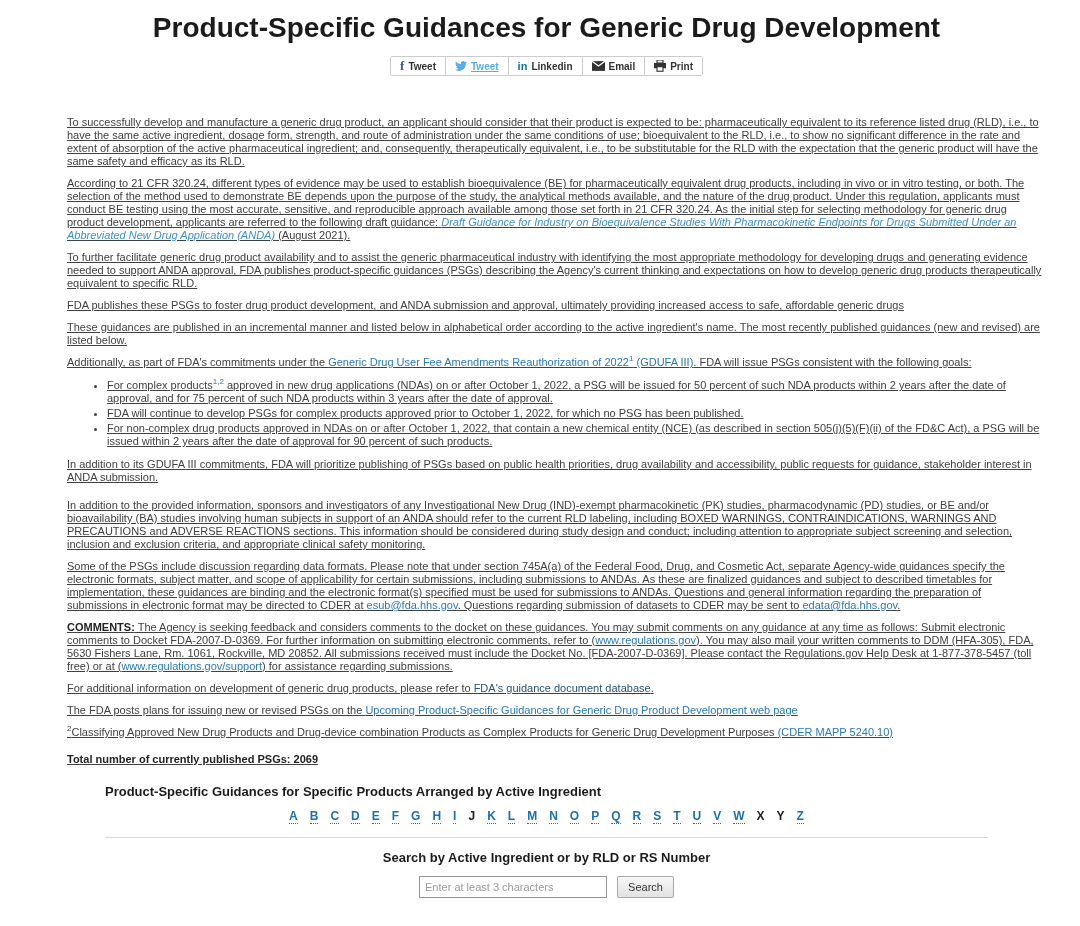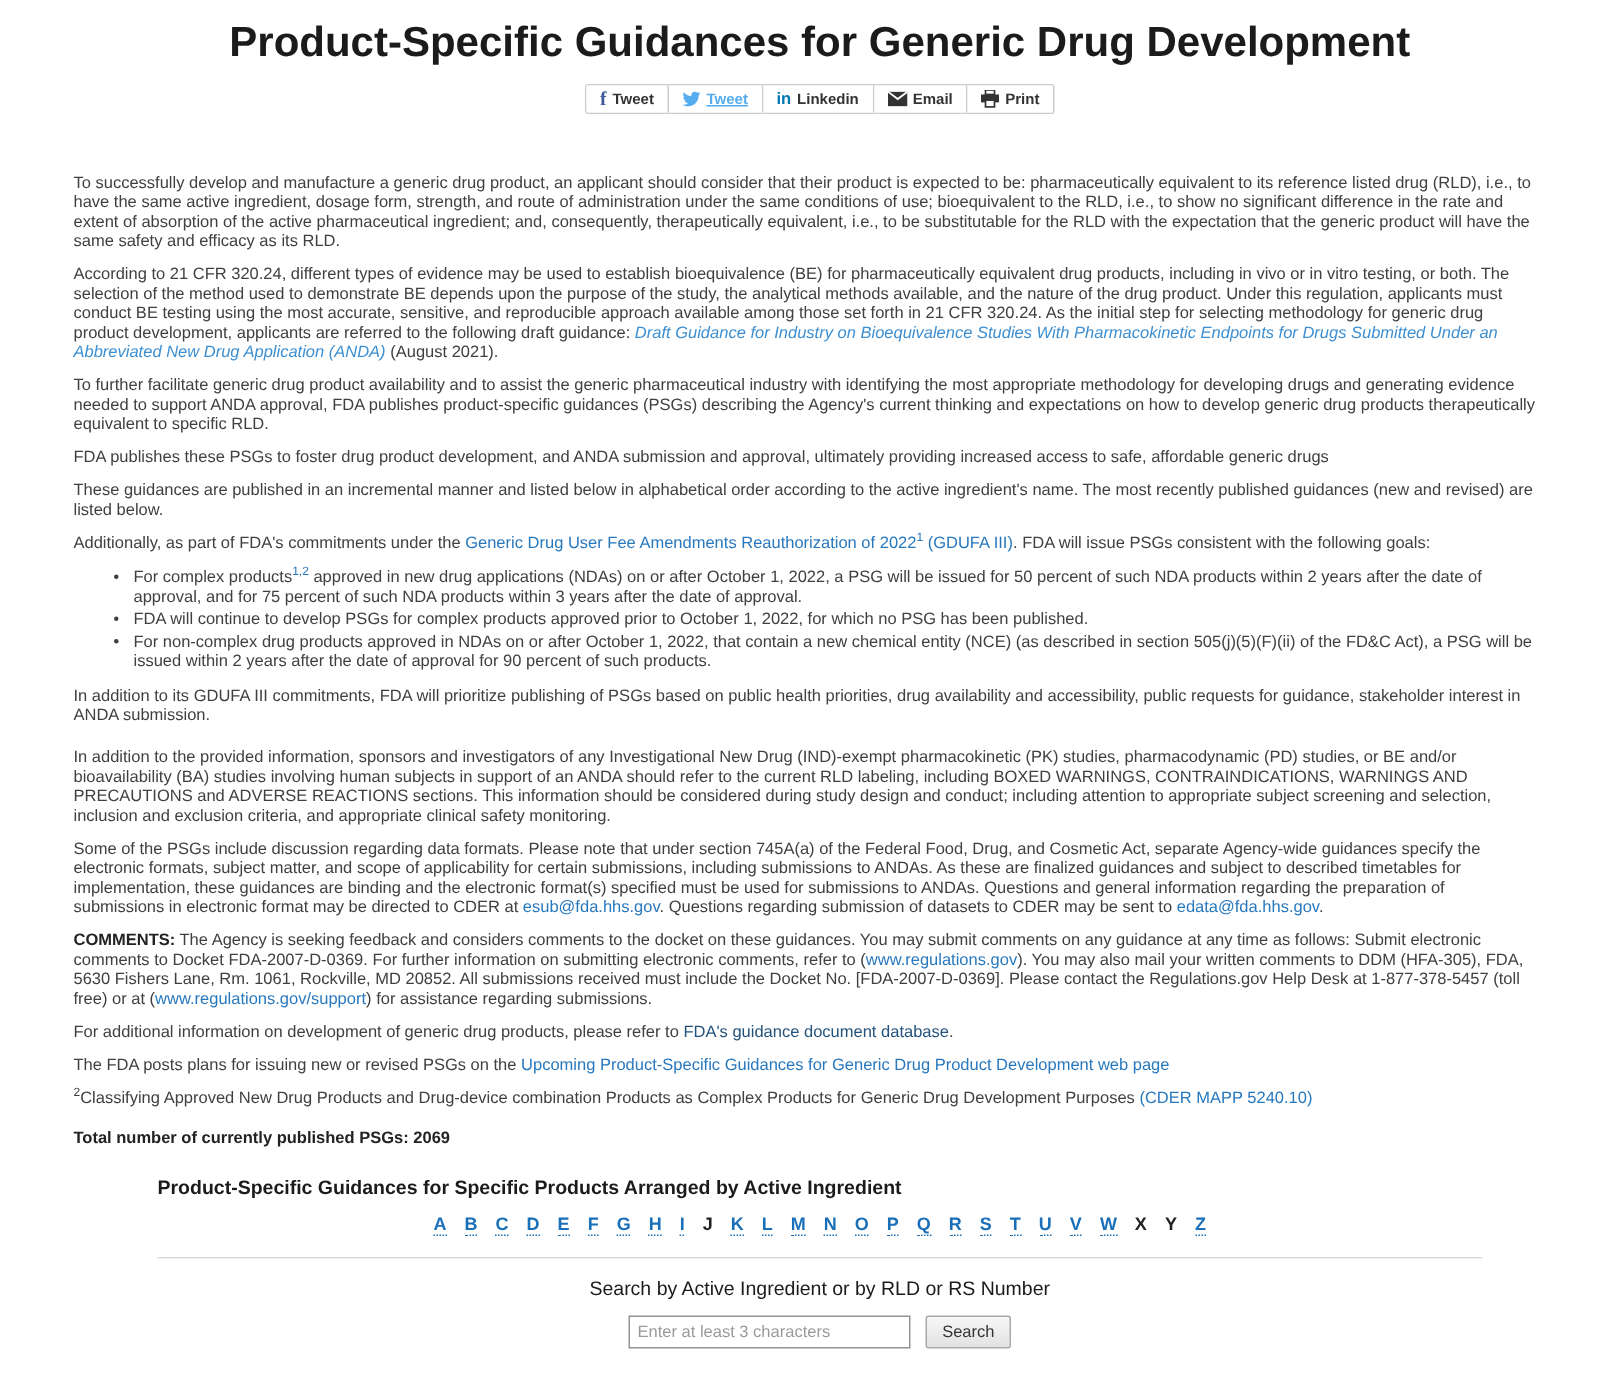--- a/index.html
+++ b/index.html
@@ -20,40 +20,40 @@
     display:inline-flex;align-items:center;gap:4px;
     padding:3px 9px;border:none;border-right:1px solid #ccc;background:#fff;
     font-family:"Liberation Sans",sans-serif;font-size:10px;font-weight:bold;color:#333;cursor:pointer;white-space:nowrap;
   }
   .social-btn:last-child{border-right:none;}
   .fb-glyph{color:#3b5998;font-weight:bold;font-size:13px;line-height:10px;font-family:"Liberation Serif",serif;}
   .tw-label{color:#55acee;text-decoration:underline;}
   .li-glyph{color:#0077b5;font-weight:bold;font-size:11px;line-height:10px;}
   .icon-svg{display:inline-block;vertical-align:middle;}
   
-  .article{margin-left:49px;width:975px;}
+  .article{margin-left:67px;width:975px;text-decoration:underline;}
   .article p{margin:0 0 9px 0;}
   .article p.gap-top{margin-top:15px;}
   .article ul{margin:10px 0 10px 0;padding-left:40px;}
   .article li{margin-bottom:2px;}
   sup{font-size:8px;line-height:0;}
   .seg.bold{font-weight:bold;color:#222;}
   a.seg{text-decoration:none;cursor:pointer;}
   .seg.link,.seg.suplink{color:#2878be;}
   .seg.ilink{color:#3d8fd1;font-style:italic;}
   .seg.dlink{color:#23527c;}
   .total-line{font-weight:bold;color:#222;margin:14px 0 18px 0;}
   
   .col{margin-left:105px;width:883px;}
   .section-heading{font-size:13px;line-height:16px;font-weight:bold;color:#1b1b1b;text-align:left;margin:18px 0 10px 0;}
   .alphabet{text-align:center;margin:0 0 14px 0;}
   .alpha{font-weight:bold;font-size:12px;margin:0 6px;color:#222;text-decoration:none;}
   .alpha-link{color:#1a70b8;border-bottom:1px dotted #1a70b8;cursor:pointer;}
   .divider{border:none;border-top:1px solid #d9d9d9;margin:12px 0;}
-  .search-heading{font-size:13px;line-height:16px;font-weight:normal;color:#1b1b1b;text-align:center;margin:10px 0 10px 0;}
+  .search-heading{font-size:13px;line-height:16px;font-weight:bold;color:#1b1b1b;text-align:center;margin:10px 0 10px 0;}
   .search-row{text-align:center;margin-bottom:22px;}
   .search-input{
     width:176px;height:14px;padding:3px 5px;border:1px solid #949494;border-radius:0;
     font-family:"Liberation Sans",sans-serif;font-size:11px;color:#404040;vertical-align:middle;
   }
   .search-input::placeholder{color:#9a9a9a;}
   .search-btn{
     margin-left:7px;padding:4px 10px;vertical-align:middle;cursor:pointer;
     background:linear-gradient(#f7f7f7,#e2e2e2);border:1px solid #a8a8a8;border-radius:2px;
     font-family:"Liberation Sans",sans-serif;font-size:11px;color:#333;

